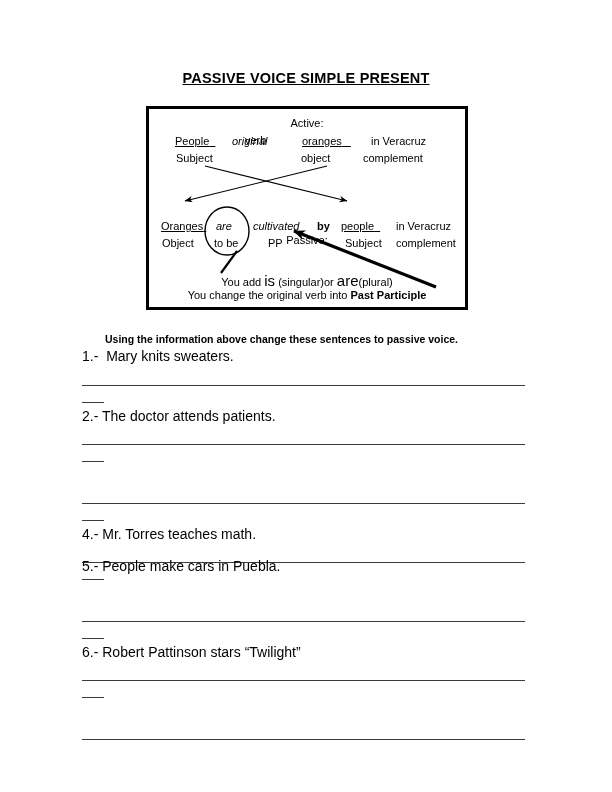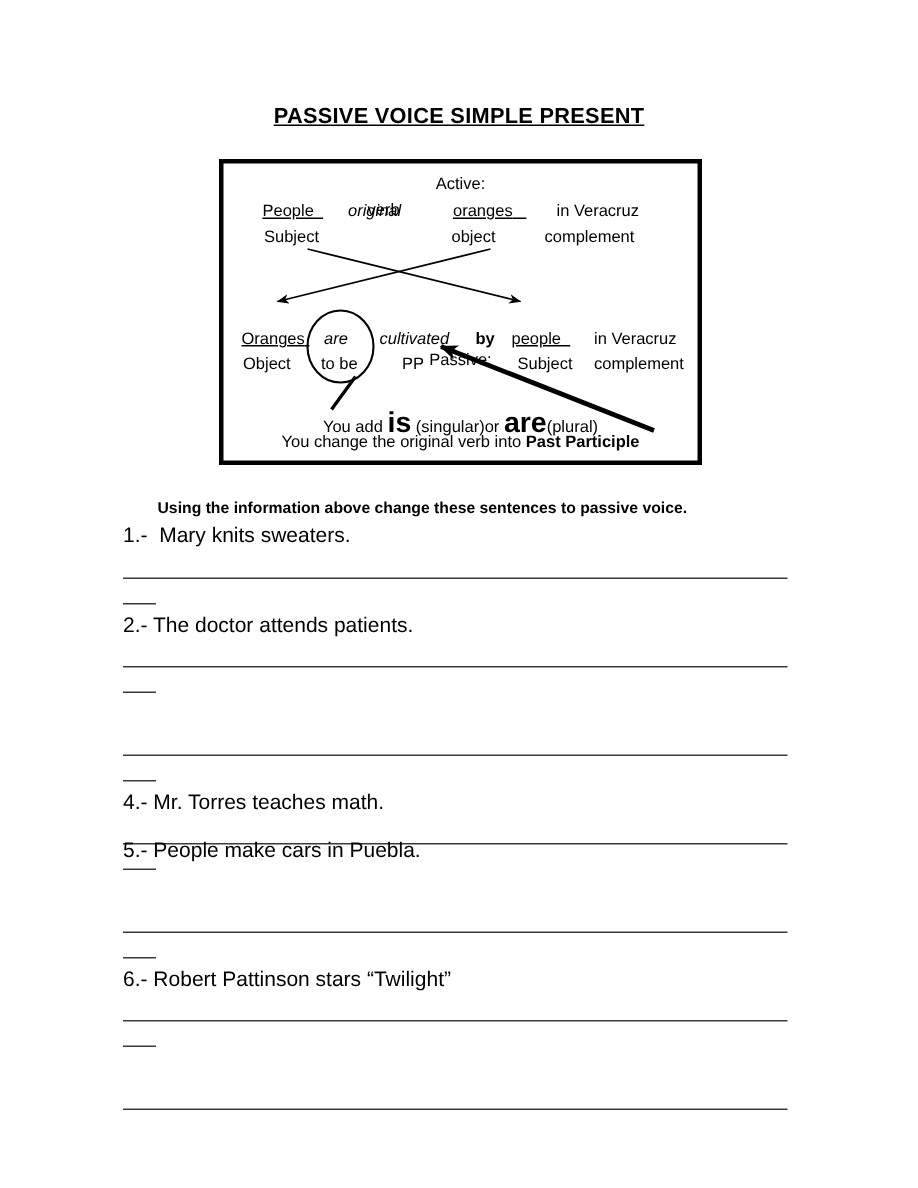--- a/index.html
+++ b/index.html
@@ -67,21 +67,21 @@
     position: absolute;
     width: 316px;
     text-align: center;
     font-size: 11px;
     white-space: nowrap;
   }
 
   .u { text-decoration: underline; }
   .i { font-style: italic; }
   .b { font-weight: bold; }
-  .bigb { font-weight: bold; font-size: 19px; }
+  .bigb { font-weight: normal; font-size: 15px; }
 
   
   .row {
     position: absolute;
     font-size: 11px;
     white-space: nowrap;
   }
 
   
   .instruction {

